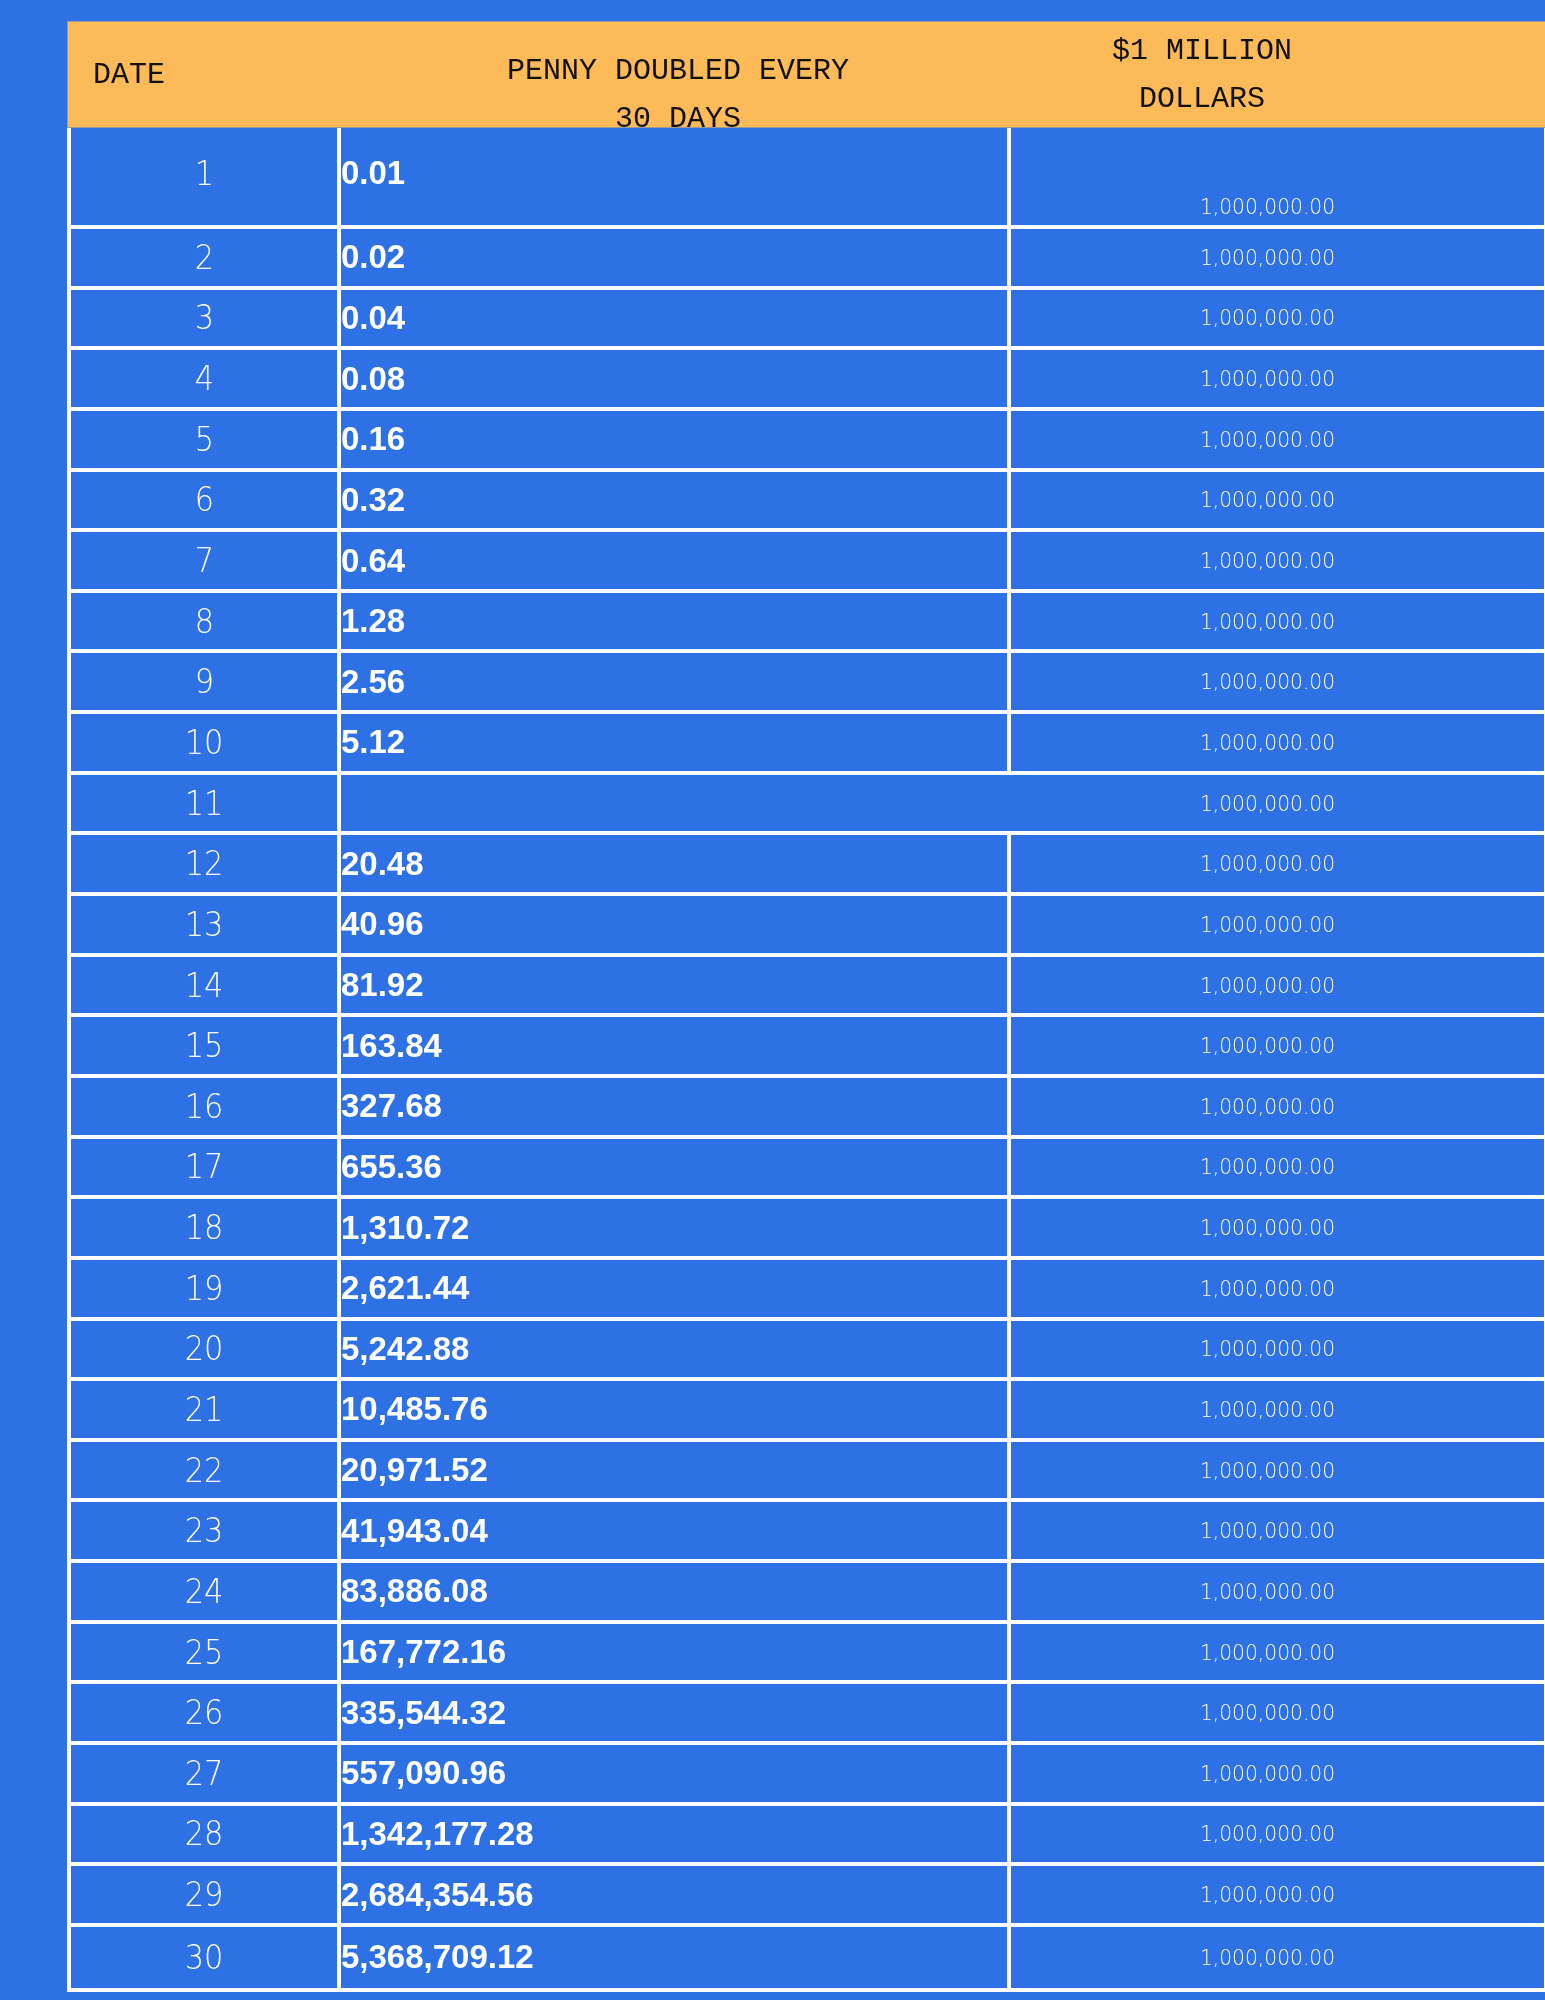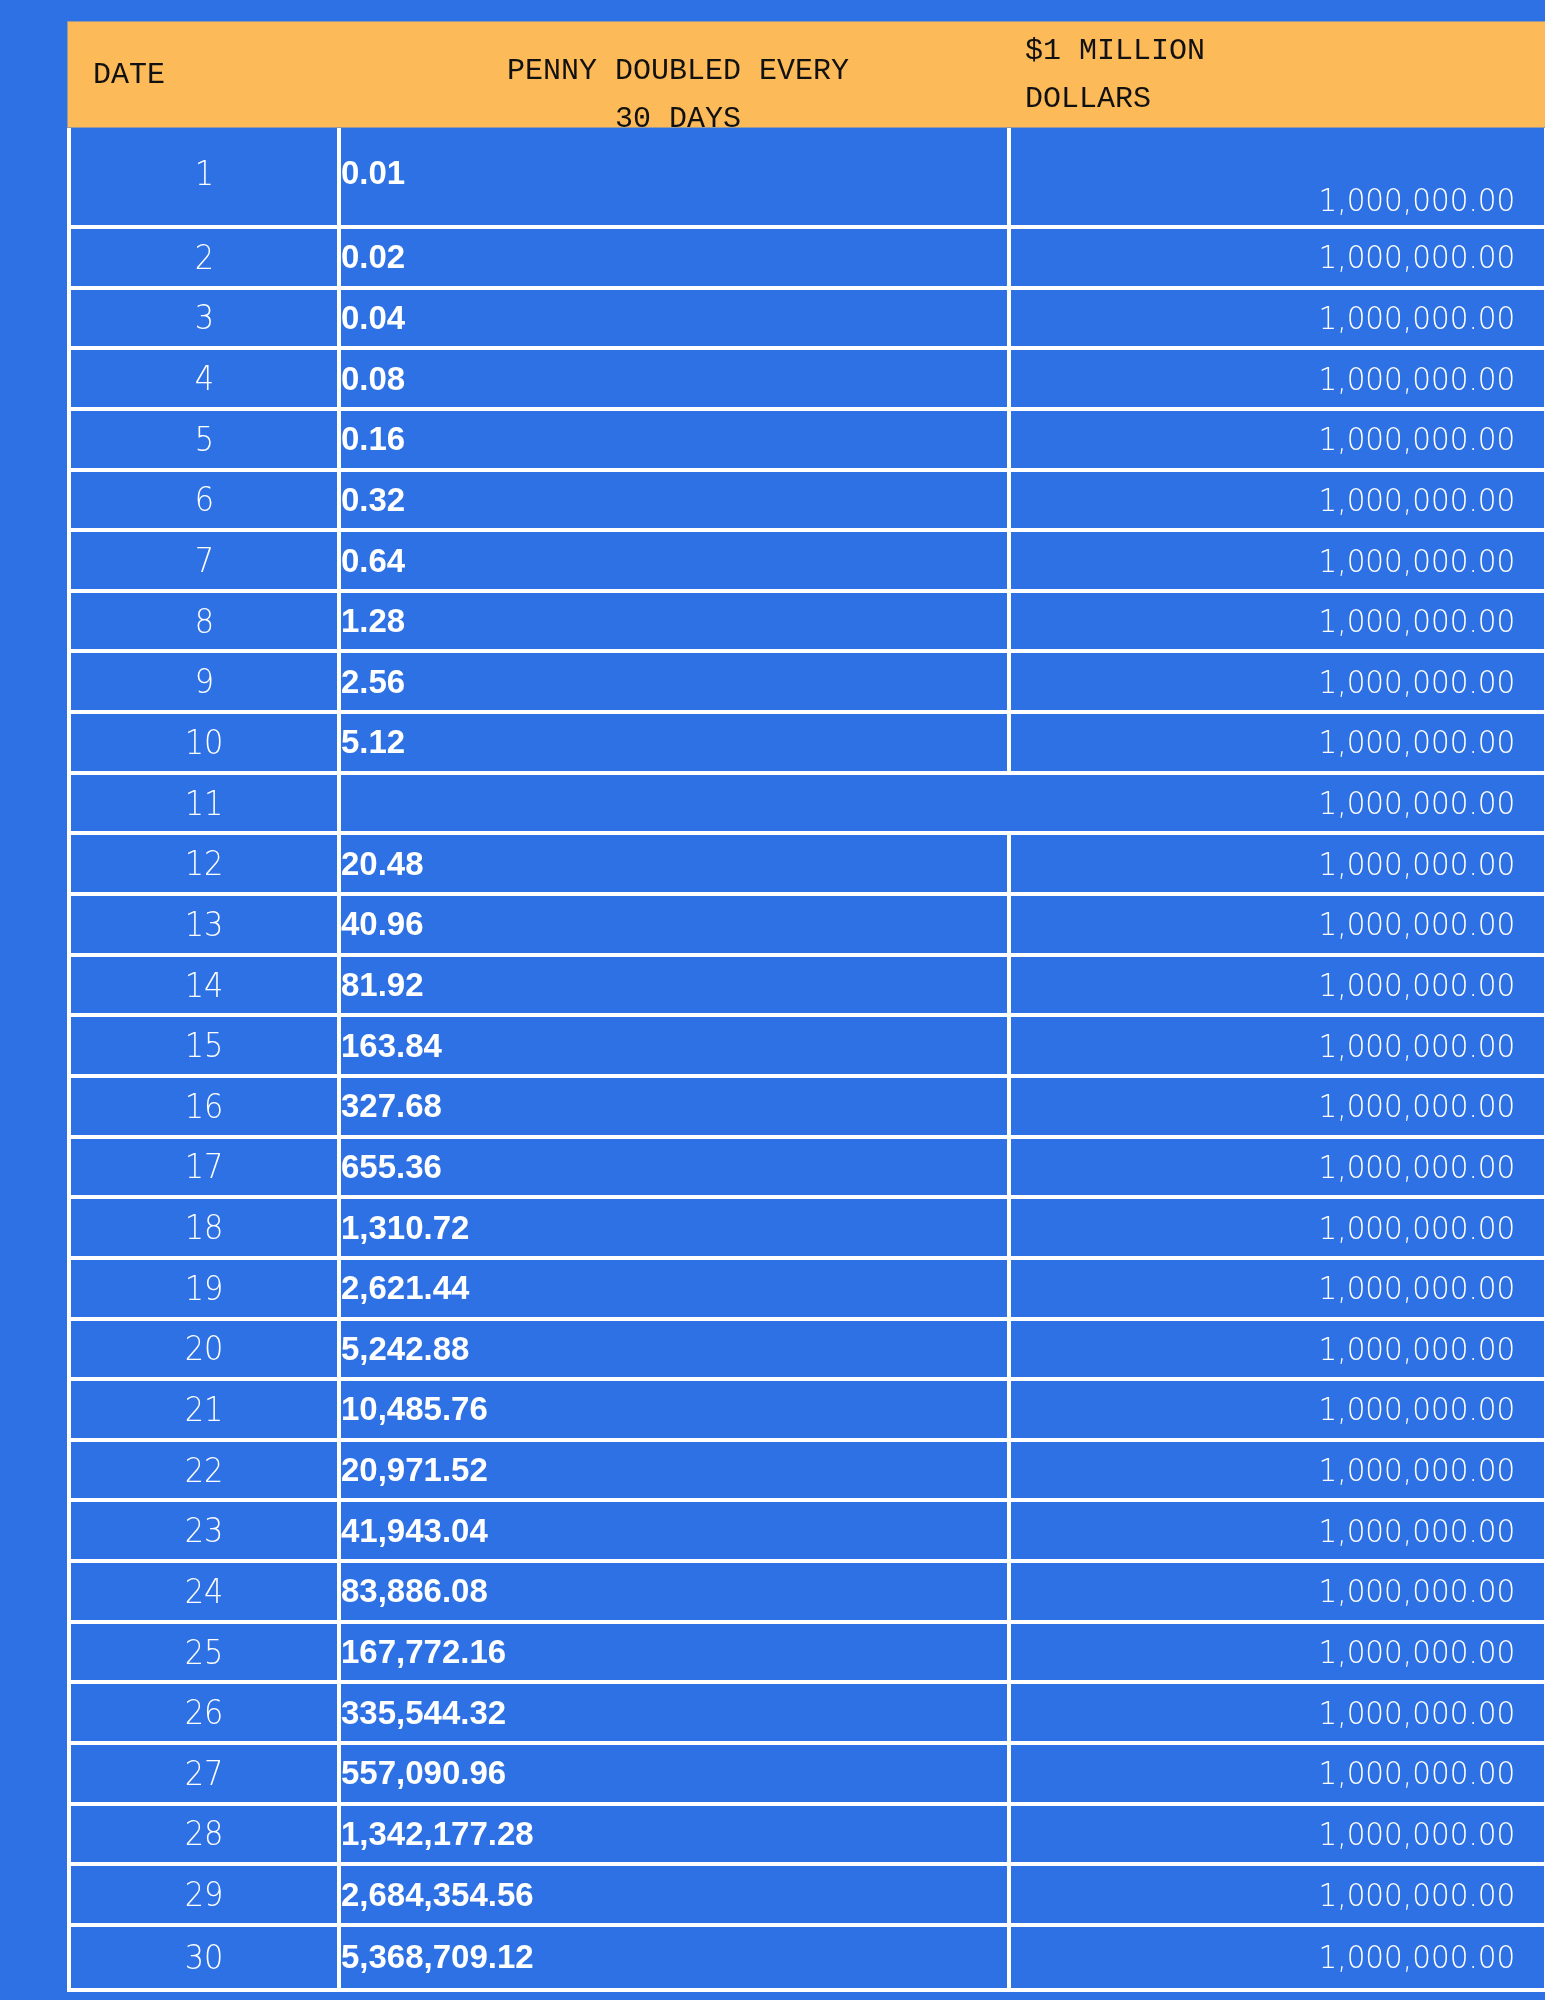--- a/index.html
+++ b/index.html
@@ -21,21 +21,21 @@
       background: #fdba58;
       border: 1px solid #9a9a9a;
       box-sizing: border-box;
       font-family: "Liberation Mono", monospace;
       font-size: 30px;
       color: #111;
     }
     .h-cell { position: absolute; top: 0; height: 100%; display: flex; flex-direction: column; justify-content: center; line-height: 48px; }
     .h-date { left: 25px; }
     .h-penny { left: 275px; width: 670px; text-align: center; margin-top: 20px; }
-    .h-million { left: 957px; width: 472px; }
+    .h-million { left: 898px; width: 472px; text-align: center; }
     .body-rows {
       position: relative;
       border-left: 4px solid #fff;
       border-right: 4px solid #fff;
       border-bottom: 4px solid #fff;
       box-sizing: border-box;
     }
     .row {
       position: relative;
       height: 60.65px;
@@ -54,22 +54,22 @@
       font-family: "DejaVu Sans", sans-serif; font-weight: 200; font-size: 33px;
       border-right: 4px solid #fff; box-sizing: border-box;
     }
     .row .c2 {
       left: 270px; width: 670px;
       border-right: 4px solid #fff; box-sizing: border-box;
       justify-content: flex-start; padding-right: 130px;
       font-family: "Liberation Sans", sans-serif; font-weight: bold; font-size: 33px;
     }
     .row .c3 {
-      left: 940px; right: 0; justify-content: flex-end; padding-right: 20px;
-      font-family: "DejaVu Sans", sans-serif; font-weight: 200; font-size: 32px;
+      left: 940px; right: 0; justify-content: center; padding-right: 20px;
+      font-family: "DejaVu Sans", sans-serif; font-weight: 200; font-size: 22px;
     }
     .row.first .c1, .row.first .c2 { align-items: flex-start; padding-top: 26px; }
     .row.first .c3 { align-items: flex-end; padding-bottom: 6px; }
     .row .c1 span, .row .c3 span { transform: scaleX(0.92); display: inline-block; }
   </style>
 </head>
 <body>
 
 <div class="table">
   <div class="header">

